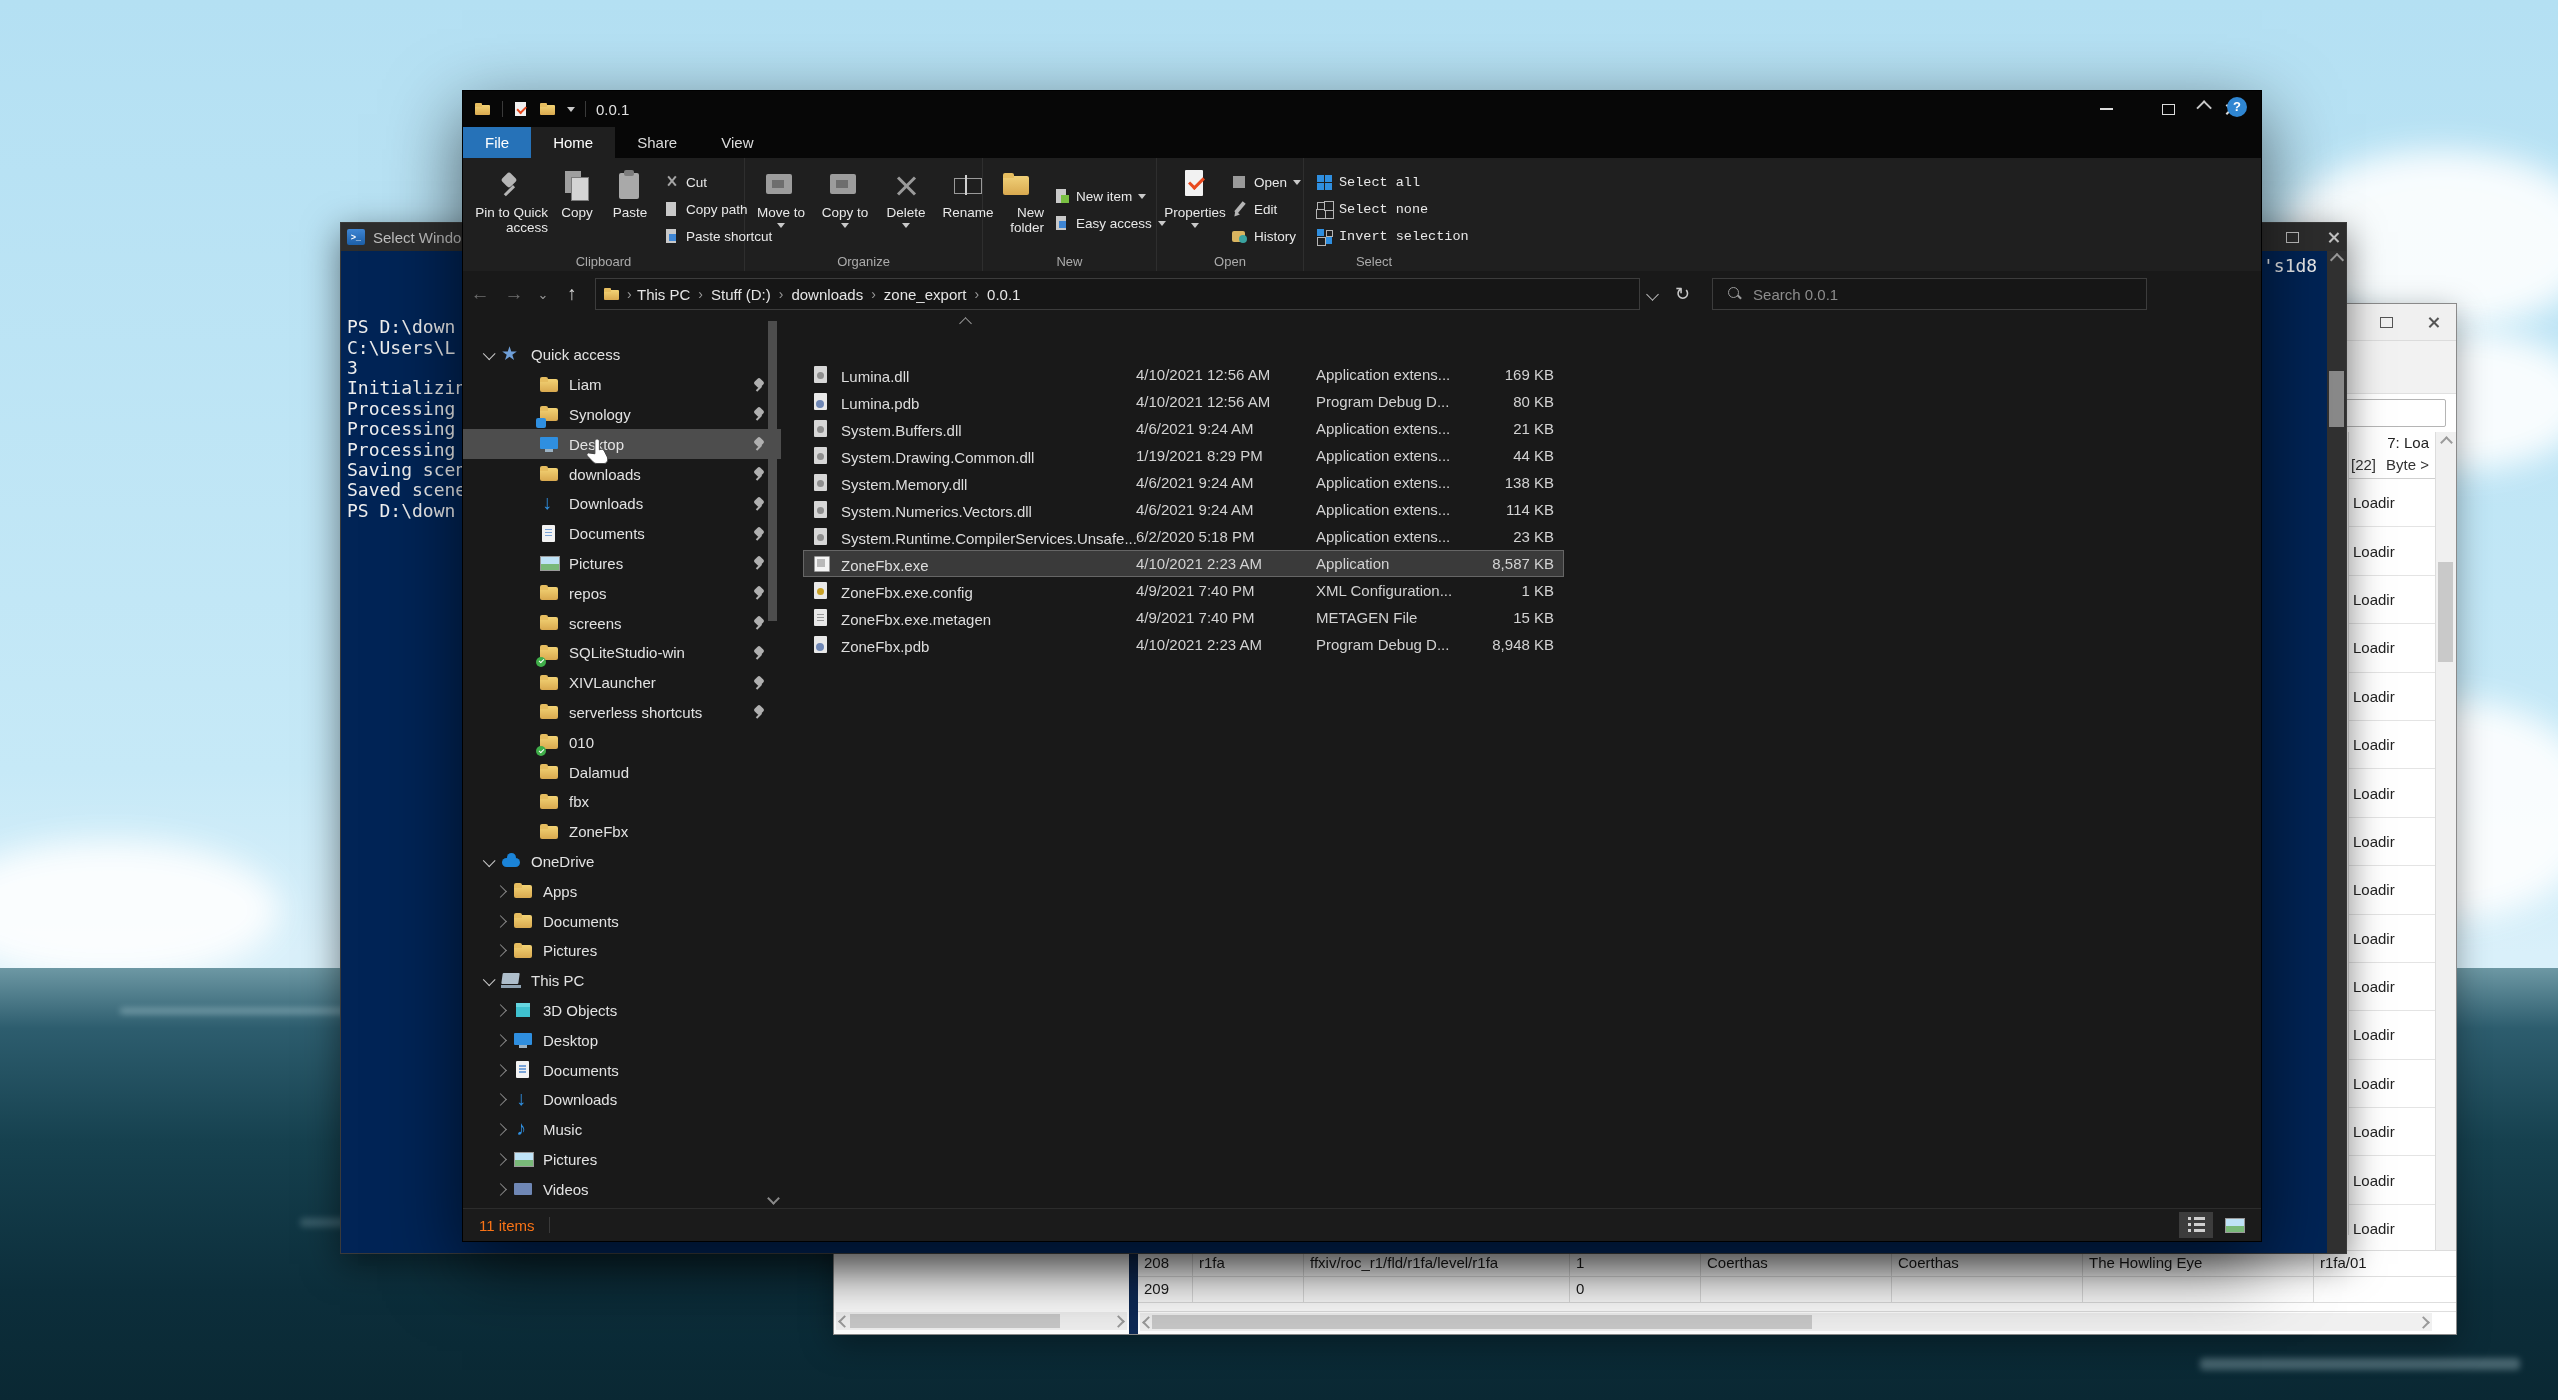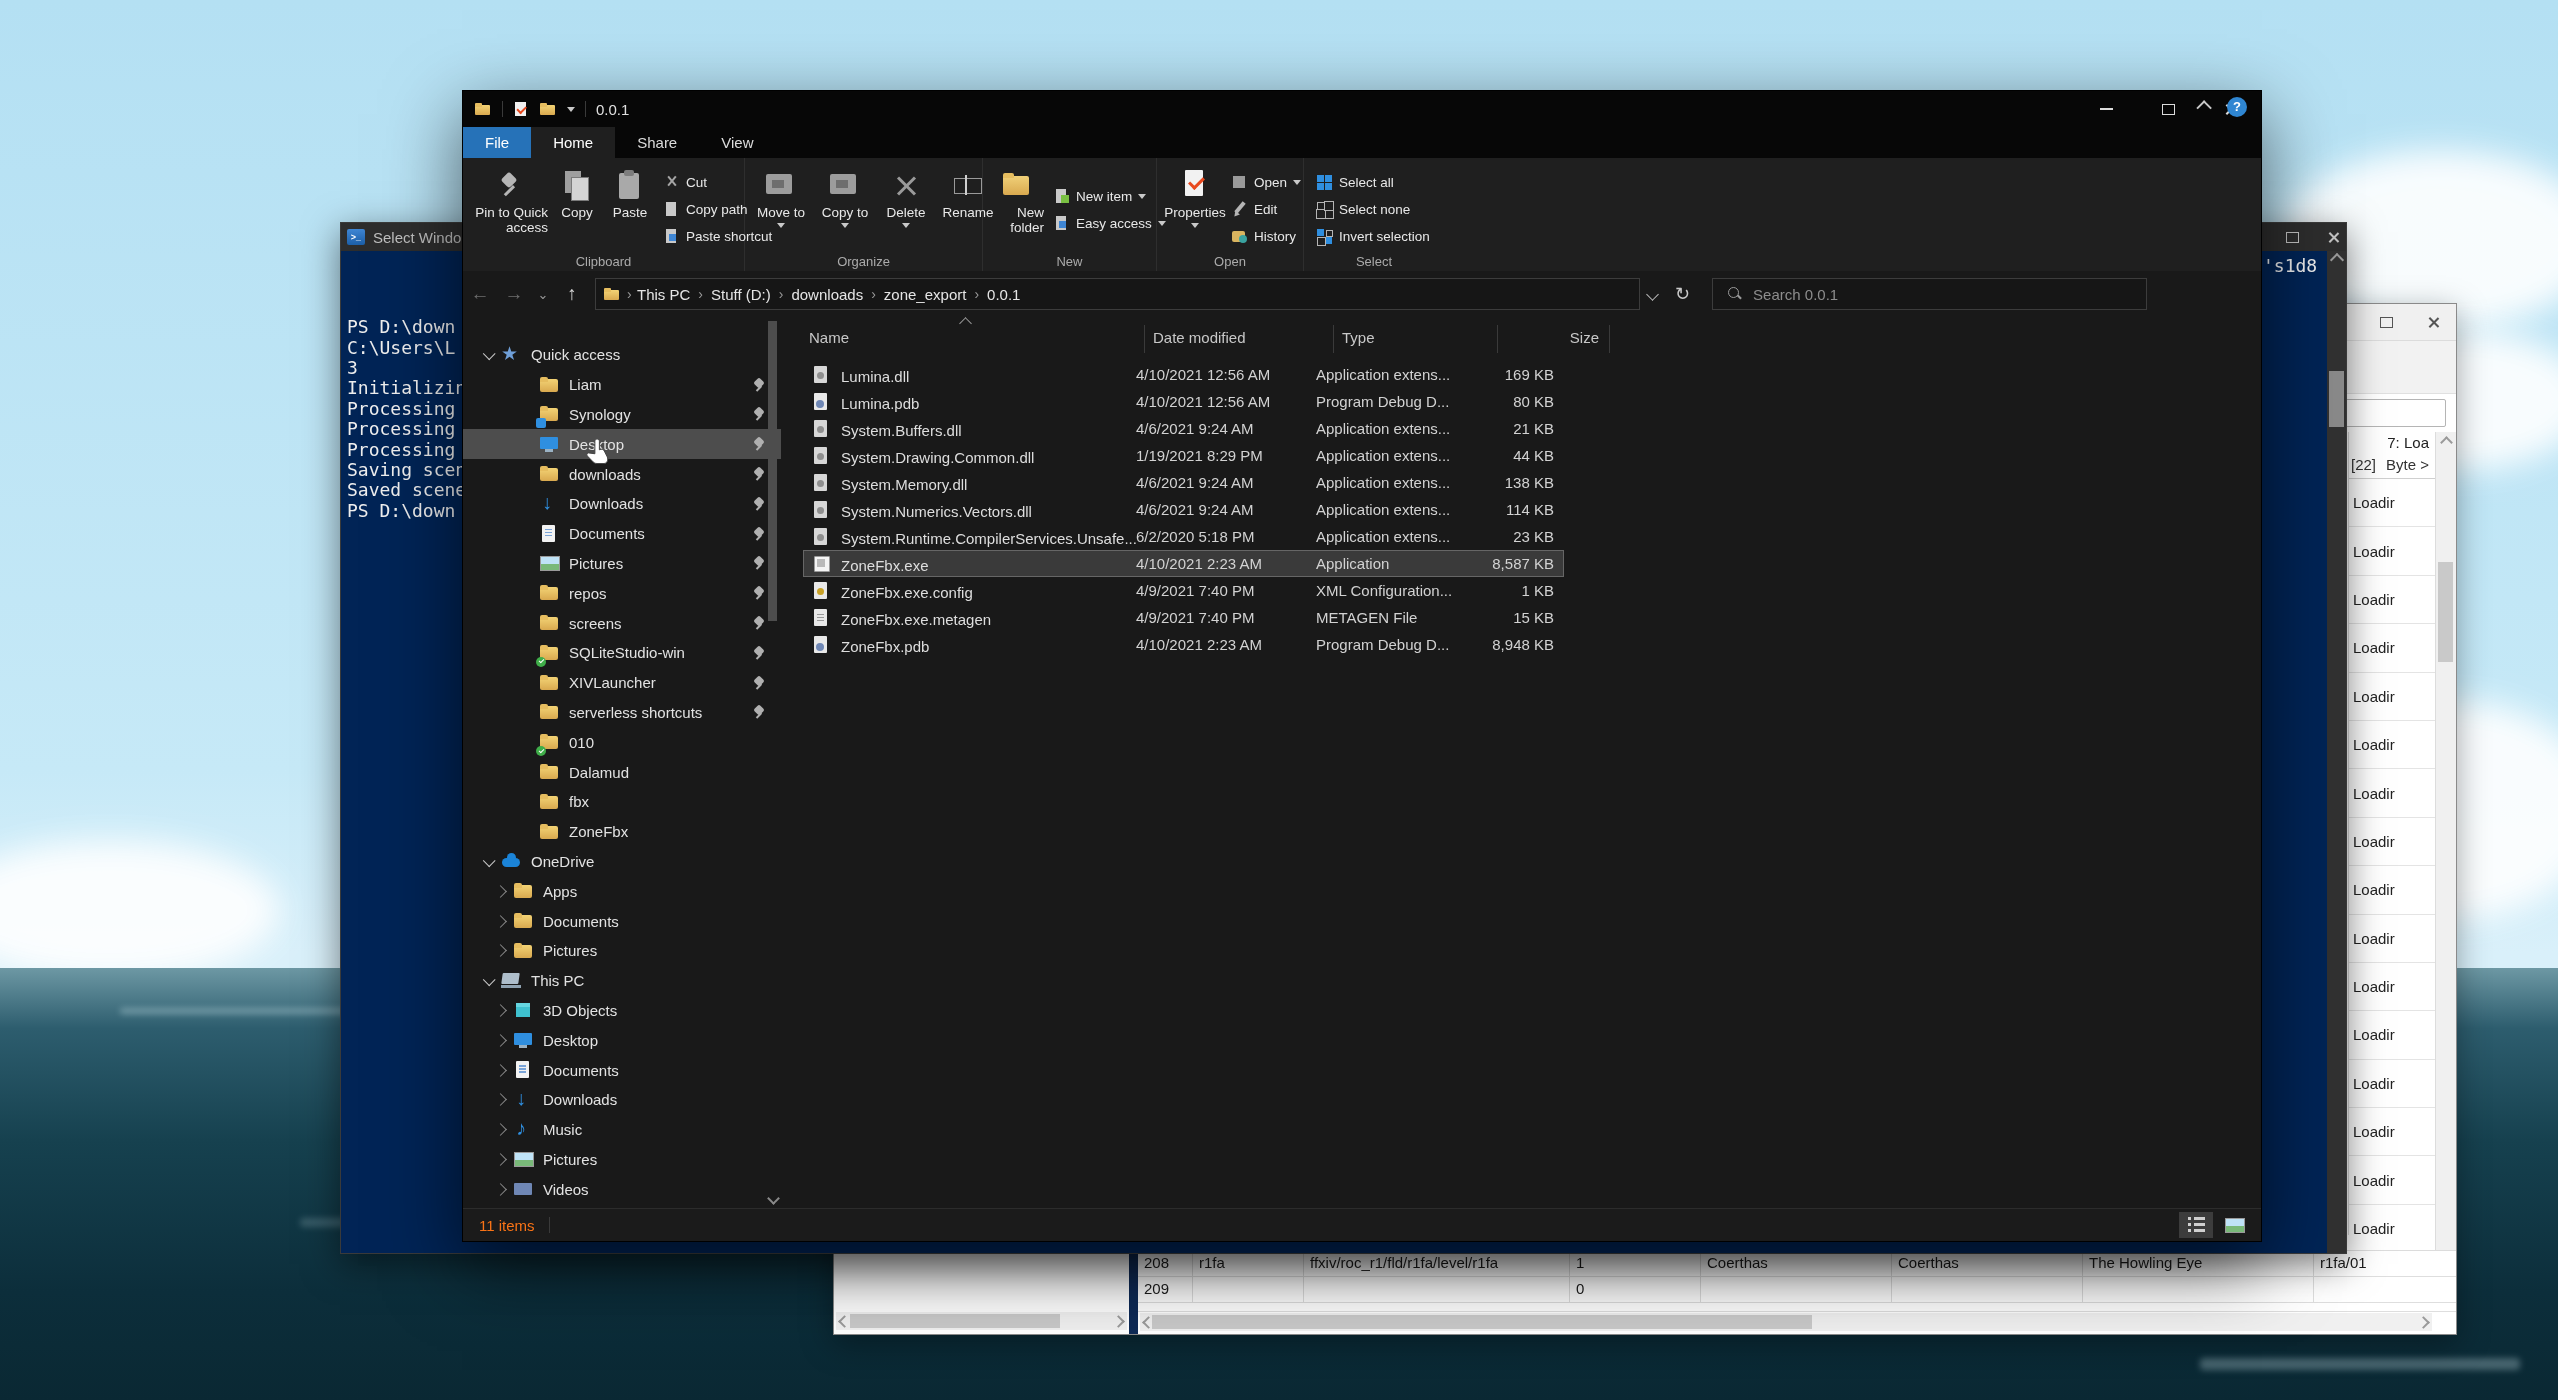--- a/index.html
+++ b/index.html
@@ -570,21 +570,21 @@
             <div class="smallbtn">
                 <span class="si si-history"></span>
                 <span>History</span>
               </div>
           </div>
         </div>
         <div class="rgroup-label">Open</div>
       </div>
       <div class="rgroup" style="width:140px;border-right:none;">
         <div class="rbody">
-          <div class="smallcol" style="padding-left:8px;">
+          <div class="smallcol" style="padding-left:8px;font-family:Liberation Mono, monospace;">
             <div class="smallbtn">
                 <span class="si si-grid-all"></span>
                 <span>Select all</span>
               </div>
             <div class="smallbtn">
                 <span class="si si-grid-none"></span>
                 <span>Select none</span>
               </div>
             <div class="smallbtn">
                 <span class="si si-grid-invert"></span>
@@ -935,26 +935,20 @@
             </div>
           </div>
         <div id="sb-scroll">
           <div class="thumb"></div>
           <div class="down"></div>
         </div>
       </div>
 
       <div id="filelist">
         <div id="col-caret"></div>
-        <div id="colheads">
-          <div class="colhead ch-name">Name</div>
-          <div class="colhead ch-date">Date modified</div>
-          <div class="colhead ch-type">Type</div>
-          <div class="colhead ch-size" style="border-right:1px solid #3a3a3a;">Size</div>
-        </div>
         <div id="rows">
 
             <div class="frow">
               <div class="fcell-name">
                 <span class="fi fi-dll"></span>
                 <span>Lumina.dll</span>
               </div>
               <div class="fcell-date">4/10/2021 12:56 AM</div>
               <div class="fcell-type">Application extens...</div>
               <div class="fcell-size">169 KB</div>

